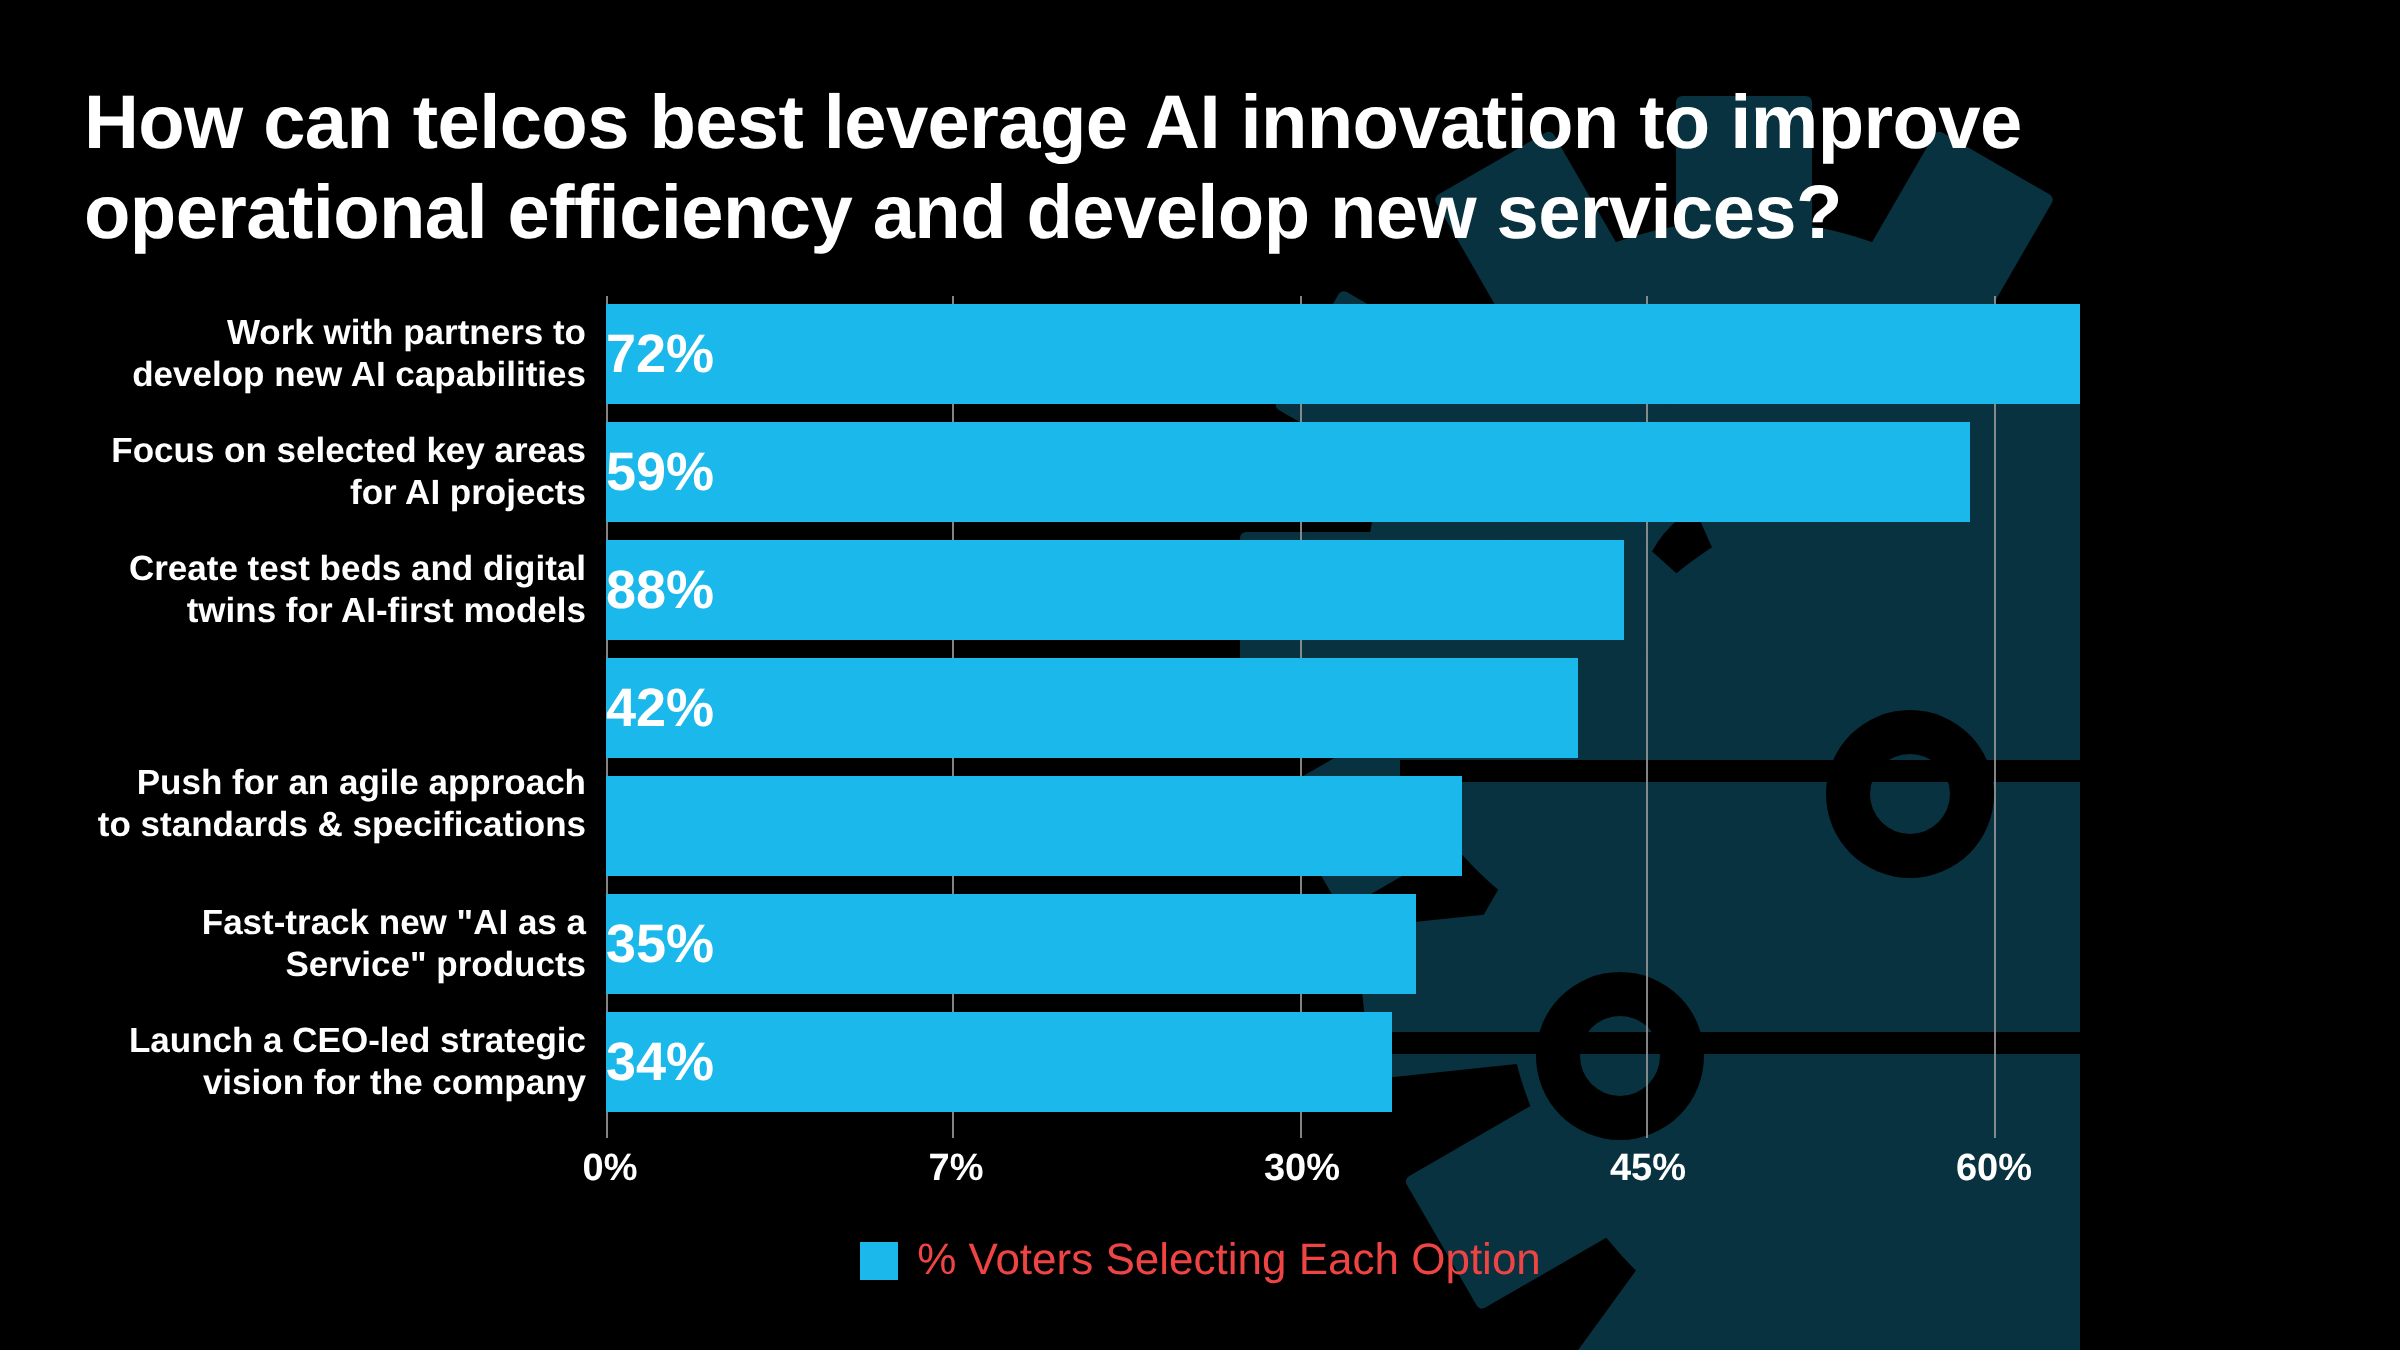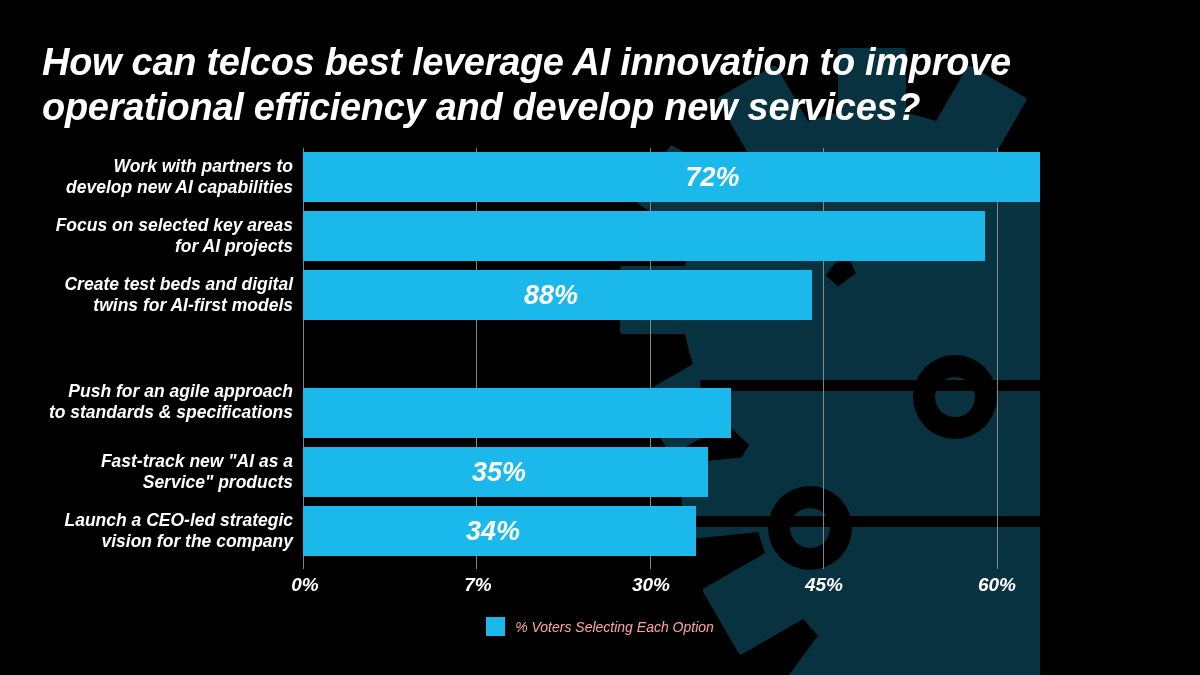--- a/index.html
+++ b/index.html
@@ -7,21 +7,20 @@
     padding: 0;
     background: #000000;
   }
   #root {
     position: relative;
     width: 1040px;
     height: 675px;
     background: #000000;
     overflow: hidden;
     font-family: "Liberation Sans", sans-serif;
-    font-style: italic;
   }
 
   
   #bg-gears {
     position: absolute;
     left: 0; top: 0;
     width: 1200px; height: 675px;
     pointer-events: none;
   }
 
@@ -72,21 +71,21 @@
     background: #1BB8EC;
   }
   .bar-value {
     position: absolute;
     top: 0;
     height: 50px;
     line-height: 50px;
     color: #ffffff;
     font-size: 27px;
     font-weight: bold;
-    text-align: center;
+    text-align: left;
     padding-right: 13px;
     box-sizing: border-box;
   }
 
   
   .cat-label {
     position: absolute;
     left: 10px;
     width: 283px;
     color: #ffffff;
@@ -123,22 +122,22 @@
     justify-content: center;
     align-items: center;
     gap: 10px;
   }
   #legend-swatch {
     width: 19px;
     height: 19px;
     background: #1BB8EC;
   }
   #legend-label {
-    color: #fca5a5;
-    font-size: 14px;
+    color: #ef4444;
+    font-size: 22px;
   }
 </style>
 </head>
 <body>
 
 <div id="root">
 
   <svg id="bg-gears" viewBox="0 0 1200 675" aria-hidden="true">
 
     <g fill="#08323F">
@@ -222,24 +221,29 @@
     <div class="gridline" style="left:520px"></div>
     <div class="gridline" style="left:694px"></div>
     <div class="gridline" style="left:867px"></div>
 
     <div class="bar-row" style="top:4px">
       <div class="bar" style="width:832px"></div>
       <div class="bar-value" style="left:0;width:832px">72%</div>
     </div>
     <div class="bar-row" style="top:63px">
       <div class="bar" style="width:682px"></div>
+      <div class="bar-value" style="left:0;width:682px">59%</div>
     </div>
     <div class="bar-row" style="top:122px">
       <div class="bar" style="width:509px"></div>
       <div class="bar-value" style="left:0;width:509px">88%</div>
+    </div>
+    <div class="bar-row" style="top:181px">
+      <div class="bar" style="width:486px"></div>
+      <div class="bar-value" style="left:0;width:486px">42%</div>
     </div>
     <div class="bar-row" style="top:240px">
       <div class="bar" style="width:428px"></div>
     </div>
     <div class="bar-row" style="top:299px">
       <div class="bar" style="width:405px"></div>
       <div class="bar-value" style="left:0;width:405px">35%</div>
     </div>
     <div class="bar-row" style="top:358px">
       <div class="bar" style="width:393px"></div>

